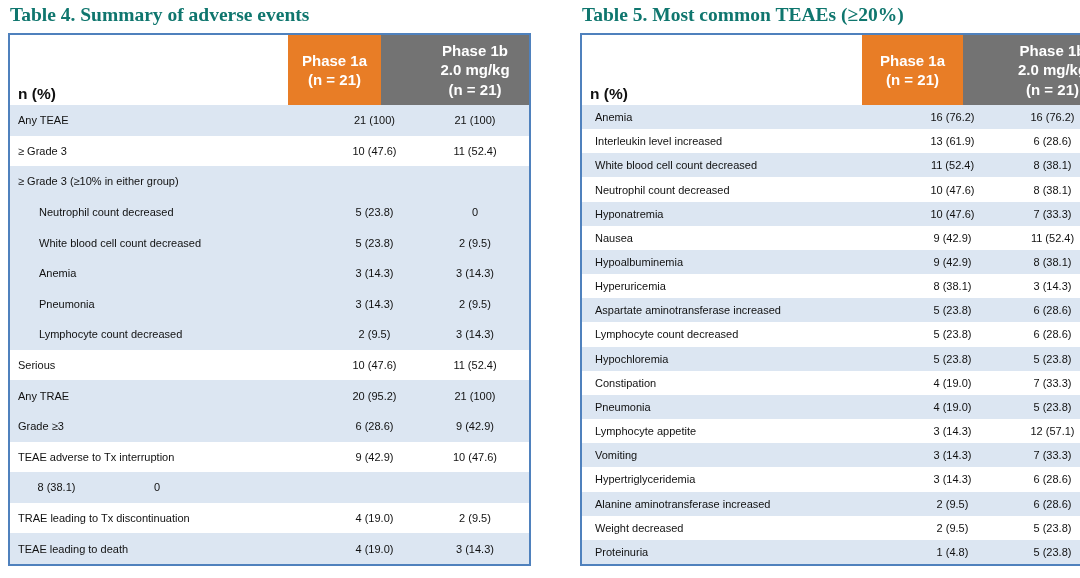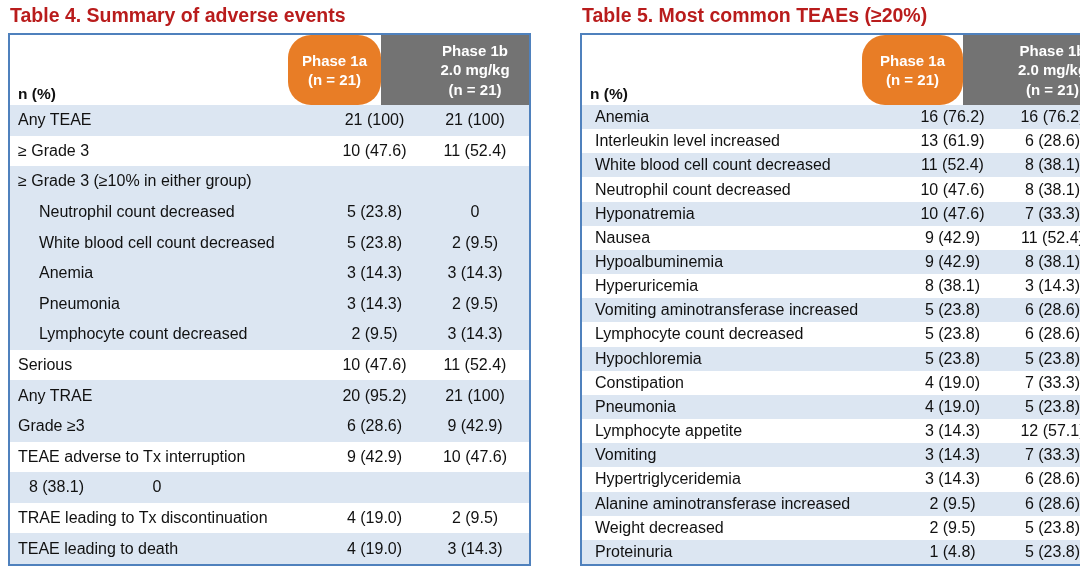--- a/index.html
+++ b/index.html
@@ -1,30 +1,30 @@
 <!DOCTYPE html>
 <html><head>
 <meta charset="utf-8">
 <style>
   html,body{margin:0;padding:0;background:#ffffff;}
   .canvas{position:relative;width:1080px;height:578px;background:#ffffff;
           font-family:"Liberation Sans",sans-serif;color:#111;overflow:hidden;}
   .sec{position:absolute;top:4px;}
   .sec.s4{left:8px;width:523px;--w2:93px;--w3:108px;}
   .sec.s5{left:580px;width:524px;--w2:101px;--w3:99px;}
-  h2{margin:0 0 7px 2px;font-size:19.5px;line-height:22px;font-weight:bold;color:#b91c1c;}
+  h2{margin:0 0 7px 2px;font-size:19.5px;line-height:22px;font-weight:bold;color:#0f766e;font-family:Liberation Serif, serif;}
   .frame{border:2px solid #4F81BD;height:533px;display:flex;flex-direction:column;background:#fff;box-sizing:border-box;}
   .head{height:70px;display:flex;flex:0 0 70px;}
   .hlabel{flex:1;display:flex;align-items:flex-end;padding:0 0 2px 8px;font-weight:bold;font-size:15.5px;background:#fff;}
   .hcol{display:flex;flex-direction:column;justify-content:center;align-items:center;
         color:#fff;font-weight:bold;font-size:15px;line-height:1.3;text-align:center;}
-  .hcol.c2{width:var(--w2);background:#E87D26;border-radius:23px;}
+  .hcol.c2{width:var(--w2);background:#E87D26;}
   .hcol.c3{width:var(--w3);background:#737373;padding-left:40px;}
   .tbody{flex:1;display:flex;flex-direction:column;}
-  .row{flex:1;display:flex;align-items:center;font-size:16px;}
+  .row{flex:1;display:flex;align-items:center;font-size:11px;}
   .row.shaded{background:#DCE6F2;}
   .lab{flex:1;padding-left:8px;white-space:nowrap;}
   .s5 .lab{padding-left:13px;}
   .lab.ind1{}
   .lab.ind2{padding-left:29px;}
   .val{width:var(--w2);text-align:center;}
   .val.v3{width:var(--w3);}
 </style>
 </head>
 <body>
@@ -175,21 +175,21 @@
             <div class="lab">Hypoalbuminemia</div>
             <div class="val v2">9 (42.9)</div>
             <div class="val v3">8 (38.1)</div>
           </div>
           <div class="row">
             <div class="lab">Hyperuricemia</div>
             <div class="val v2">8 (38.1)</div>
             <div class="val v3">3 (14.3)</div>
           </div>
           <div class="row shaded">
-            <div class="lab">Vomiting aminotransferase increased</div>
+            <div class="lab">Aspartate aminotransferase increased</div>
             <div class="val v2">5 (23.8)</div>
             <div class="val v3">6 (28.6)</div>
           </div>
           <div class="row">
             <div class="lab">Lymphocyte count decreased</div>
             <div class="val v2">5 (23.8)</div>
             <div class="val v3">6 (28.6)</div>
           </div>
           <div class="row shaded">
             <div class="lab">Hypochloremia</div>

